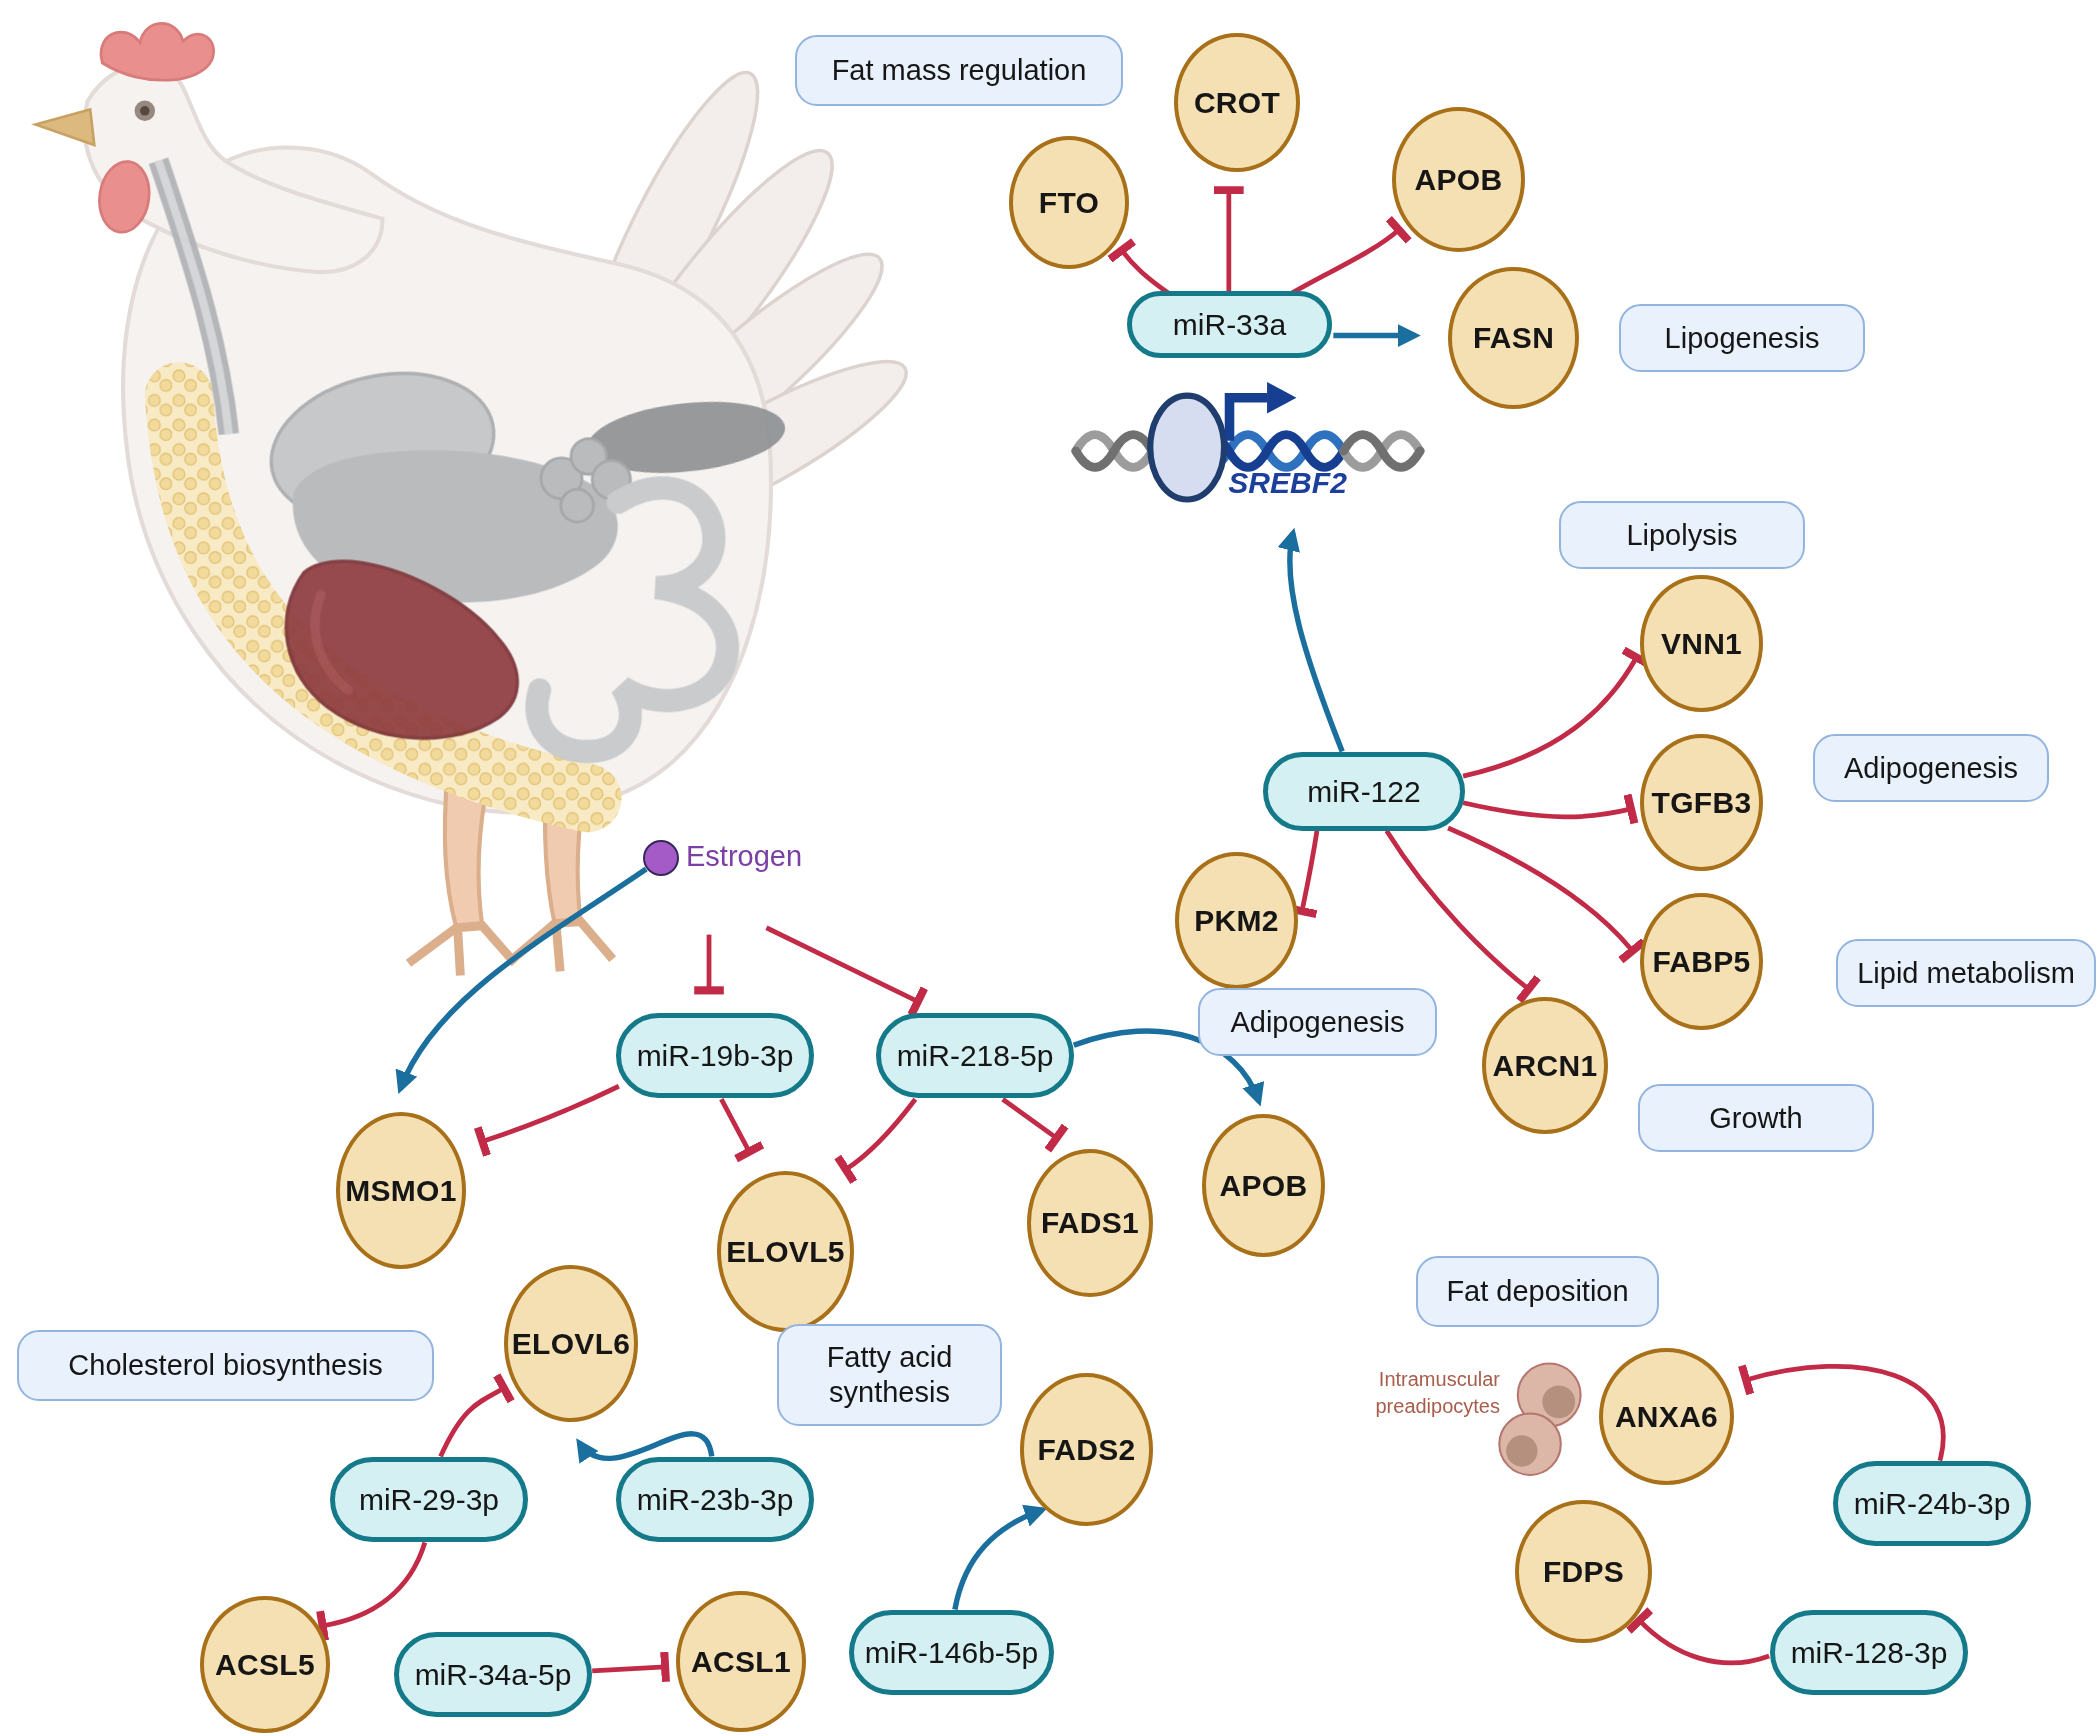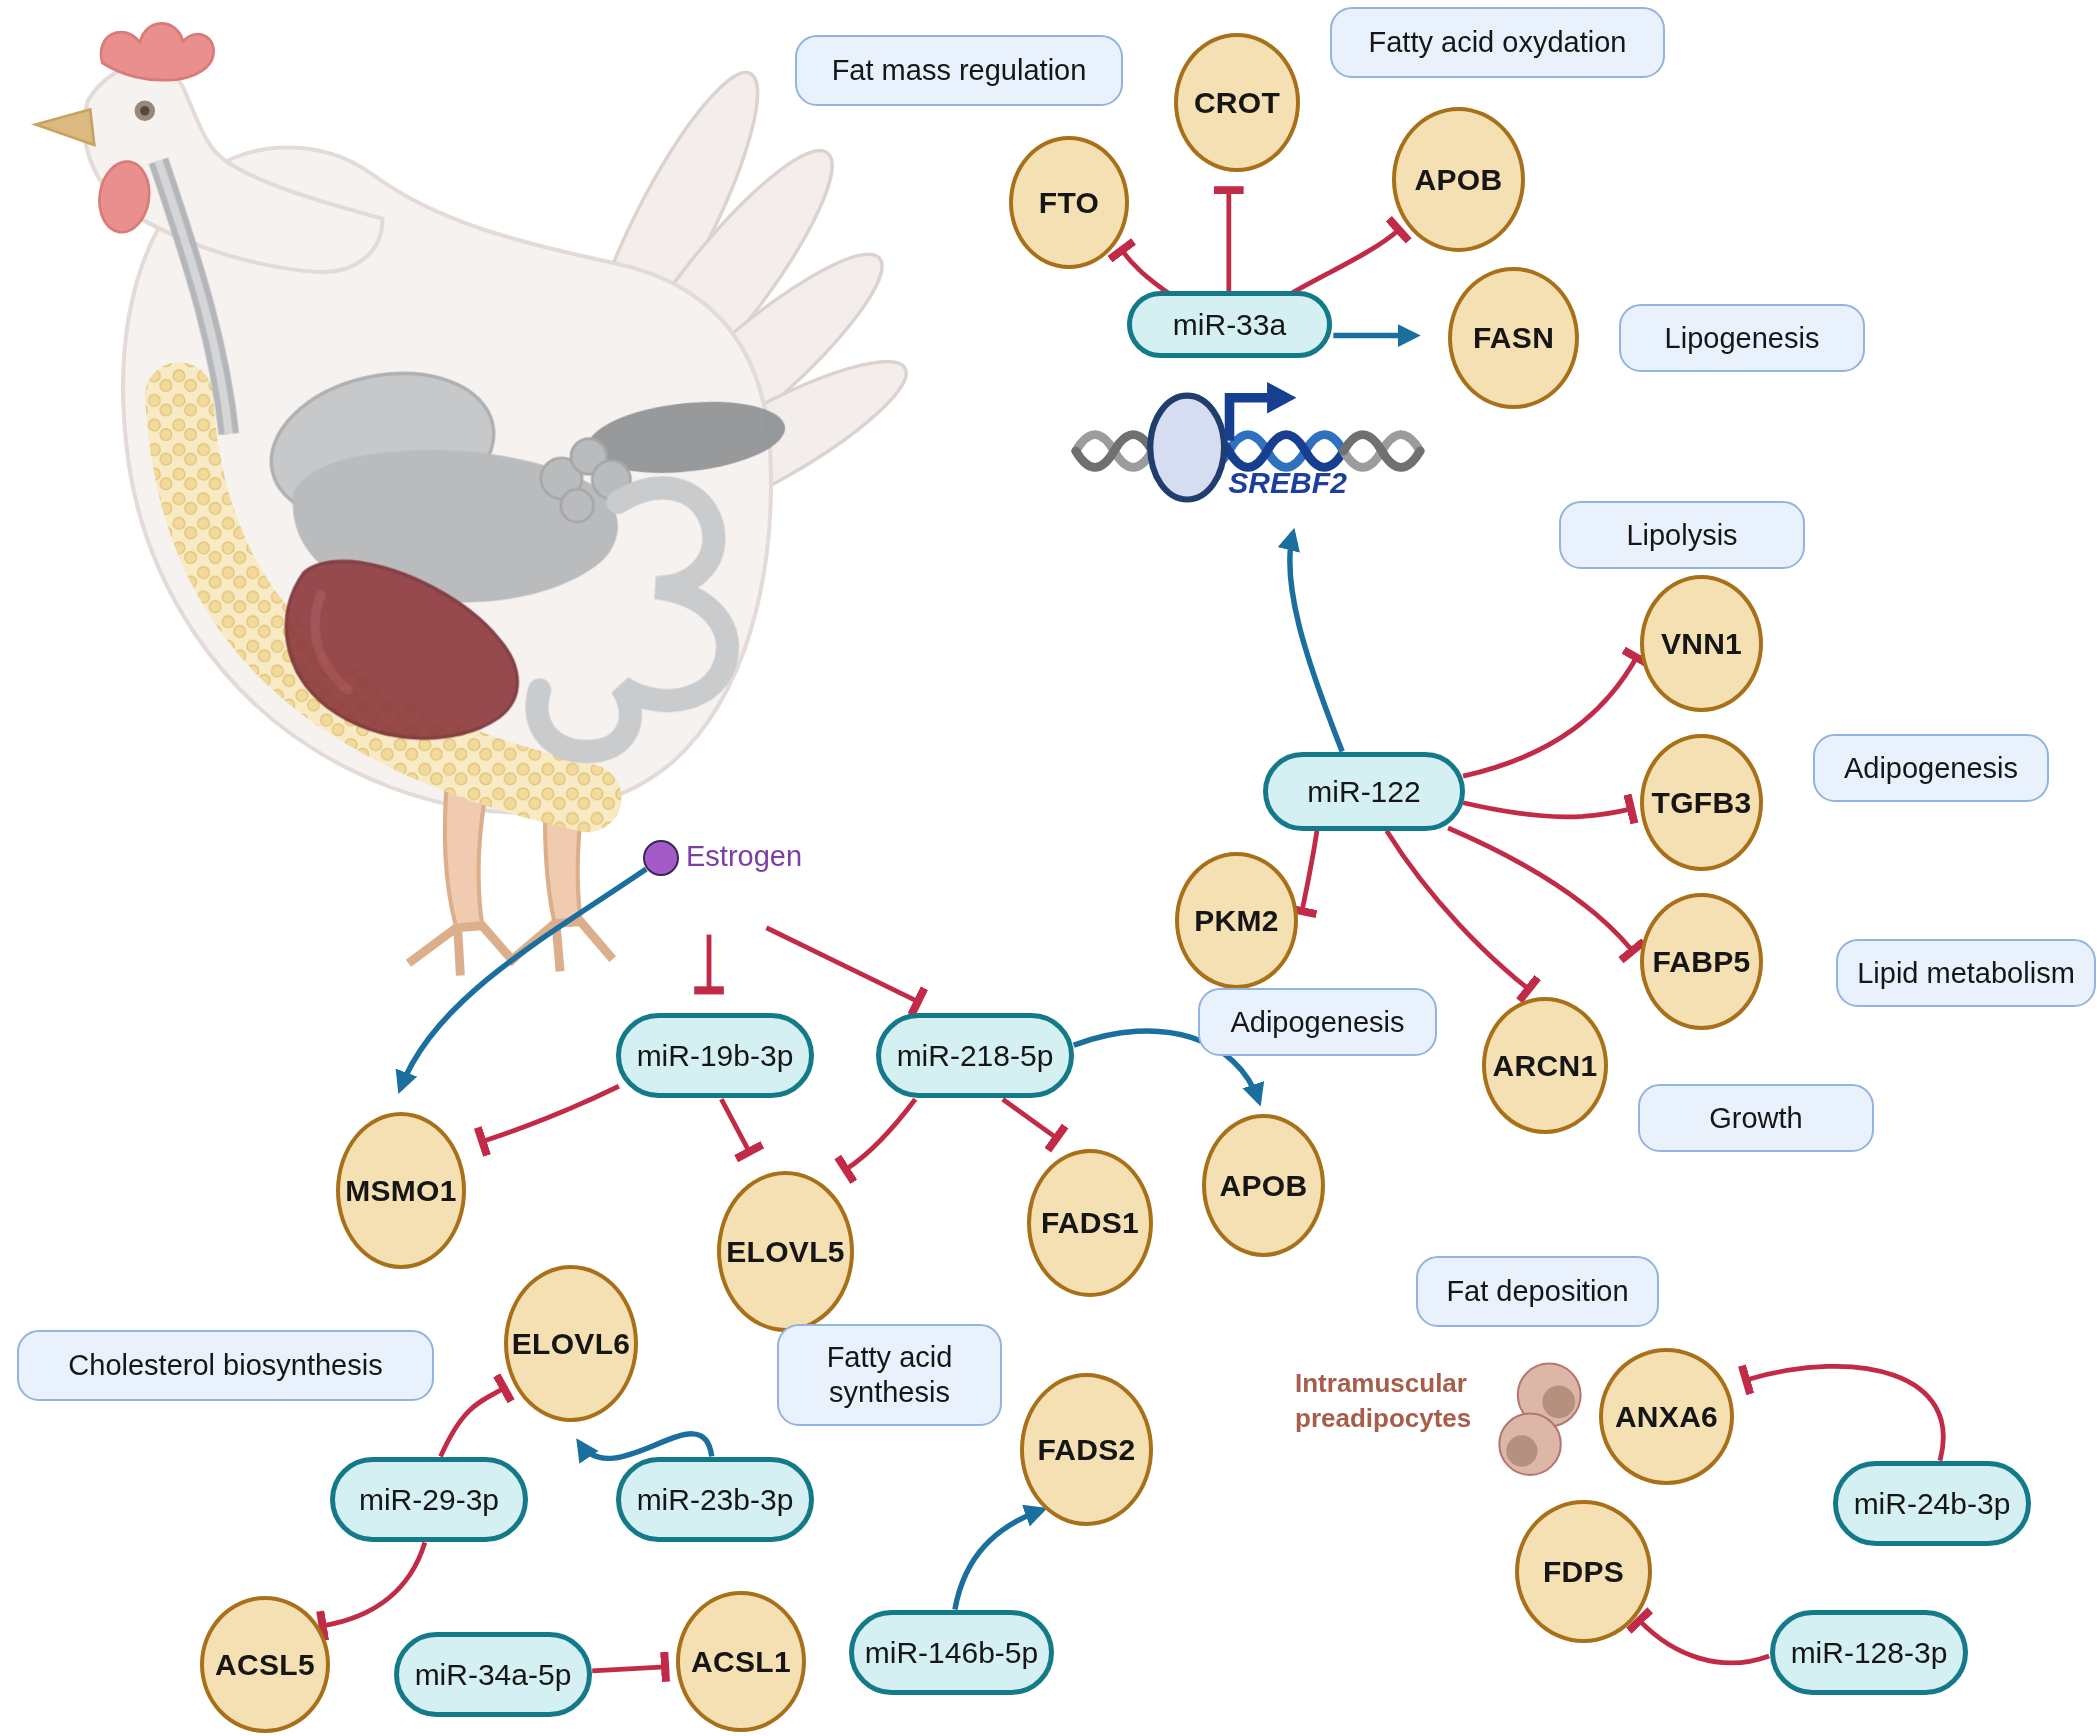--- a/index.html
+++ b/index.html
@@ -23,22 +23,22 @@
   }
   .estrogen-dot{
     position:absolute;z-index:2;border-radius:50%;
     background:#A45BC8;border:2.7px solid #35295A;box-sizing:border-box;
   }
   .estrogen-text{
     position:absolute;z-index:2;display:flex;align-items:flex-start;
     color:#7C3FA5;font-size:29px;font-weight:500;
   }
   .intram{
-    position:absolute;z-index:2;color:#A85D4B;font-size:26px;font-weight:700;
-    line-height:1.35;text-align:left;
+    position:absolute;z-index:2;color:#A85D4B;font-size:20px;font-weight:400;
+    line-height:1.35;text-align:right;
   }
   .srebf2-text{font:italic 700 44px "Liberation Sans", sans-serif;fill:#1C3F9C;}
 </style>
 </head>
 <body>
 
 <div id="stage">
 
   <svg id="art" width="2097" height="1736" viewBox="0 0 3070 2541">
     <defs>
@@ -246,23 +246,20 @@
   <div class="pill" style="left:1833px;top:1461px;width:198px;height:85px">
       <span>miR-24b-3p</span>
     </div>
   <div class="pill" style="left:1770px;top:1610px;width:198px;height:85px">
       <span>miR-128-3p</span>
     </div>
 
   <div class="plabel" style="left:795px;top:35px;width:328px;height:71px">
       <span>Fat mass regulation</span>
     </div>
-  <div class="plabel" style="left:1330px;top:6.8px;width:335px;height:71px">
-      <span>Fatty acid oxydation</span>
-    </div>
   <div class="plabel" style="left:1619px;top:304px;width:246px;height:68px">
       <span>Lipogenesis</span>
     </div>
   <div class="plabel" style="left:1559px;top:501px;width:246px;height:68px">
       <span>Lipolysis</span>
     </div>
   <div class="plabel" style="left:1813px;top:734px;width:236px;height:68px">
       <span>Adipogenesis</span>
     </div>
   <div class="plabel" style="left:1836px;top:939px;width:260px;height:68px">

